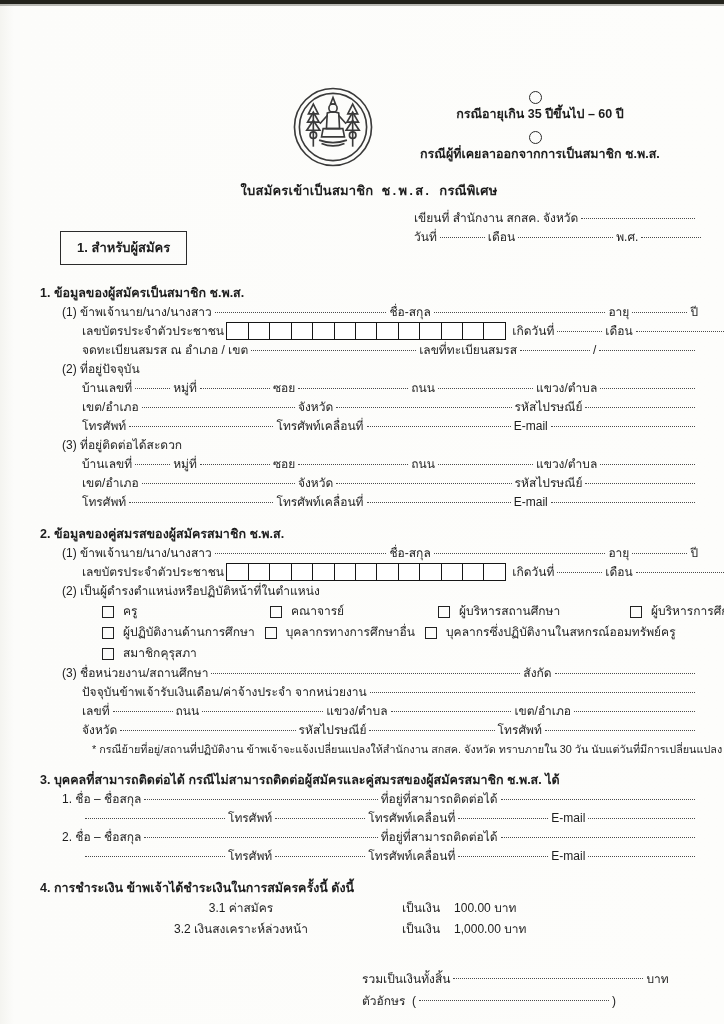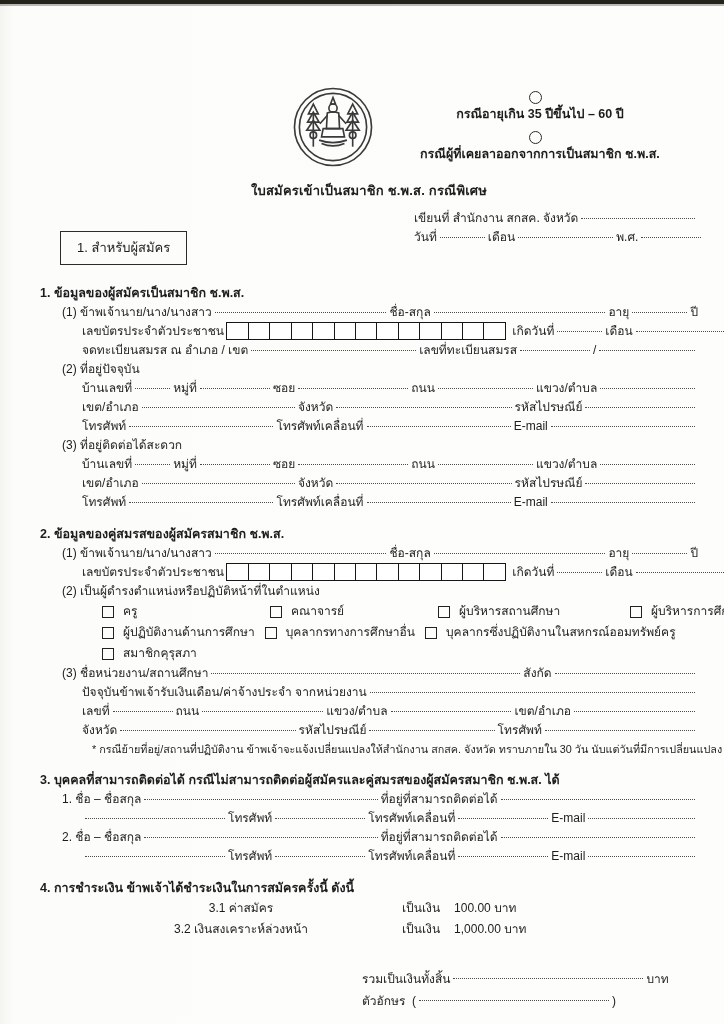--- a/index.html
+++ b/index.html
@@ -24,28 +24,28 @@
   .dots.w70{flex:0 0 70px}.dots.w90{flex:0 0 90px}.dots.w95{flex:0 0 95px}.dots.w110{flex:0 0 110px}
   .dots.w140{flex:0 0 140px}.dots.w165{flex:0 0 165px}.dots.w190{flex:0 0 190px}
   .lbl{flex:0 0 auto;}
   
   .header-row{display:flex;align-items:center;height:86px;}
   .logo-spacer{flex:0 0 252px;}
   .logo{flex:0 0 82px;height:82px;}
   .radio-col{margin-left:46px;display:flex;flex-direction:column;gap:7px;font-size:12.5px;font-weight:bold;}
   .radio-line{display:flex;align-items:center;flex-direction:column;}
   .radio-circle{width:11px;height:11px;border:1.6px solid #2a2a2a;border-radius:50%;margin-right:8px;flex:0 0 auto;}
-  .title-line{text-align:center;font-size:13px;font-weight:bold;margin-top:10px;letter-spacing:.2px;}
+  .title-line{text-align:center;font-size:13px;font-weight:bold;margin-top:10px;letter-spacing:.2px;font-family:Liberation Mono, monospace;}
   .meta-area{position:relative;height:62px;margin-top:8px;}
   .right-block{margin-left:374px;}
   .right-block .row{font-size:12px;}
   .applicant-box{
     position:absolute;left:20px;top:22px;
     border:1.4px solid #2b2b2b;padding:5px 16px 6px;
-    font-size:13px;font-weight:normal;background:transparent;
+    font-size:13px;font-weight:bold;background:transparent;
   }
   
   .sec-head{font-size:12.5px;font-weight:bold;margin-top:12px;line-height:20px;white-space:nowrap;}
   .ind1{margin-left:22px;}
   .ind2{margin-left:42px;}
   .item-head{font-size:12px;line-height:19px;}
   .idrow{display:flex;align-items:center;margin:0 6px 1px 4px;}
   .idcell{width:21px;height:16px;border:1.6px solid #161616;margin-left:-1.6px;background:#fff;}
   .chk-row{display:flex;align-items:center;font-size:12px;line-height:21px;margin-left:62px;white-space:nowrap;}
   .chk{width:10px;height:10px;border:1.6px solid #222;margin-right:9px;flex:0 0 auto;}

